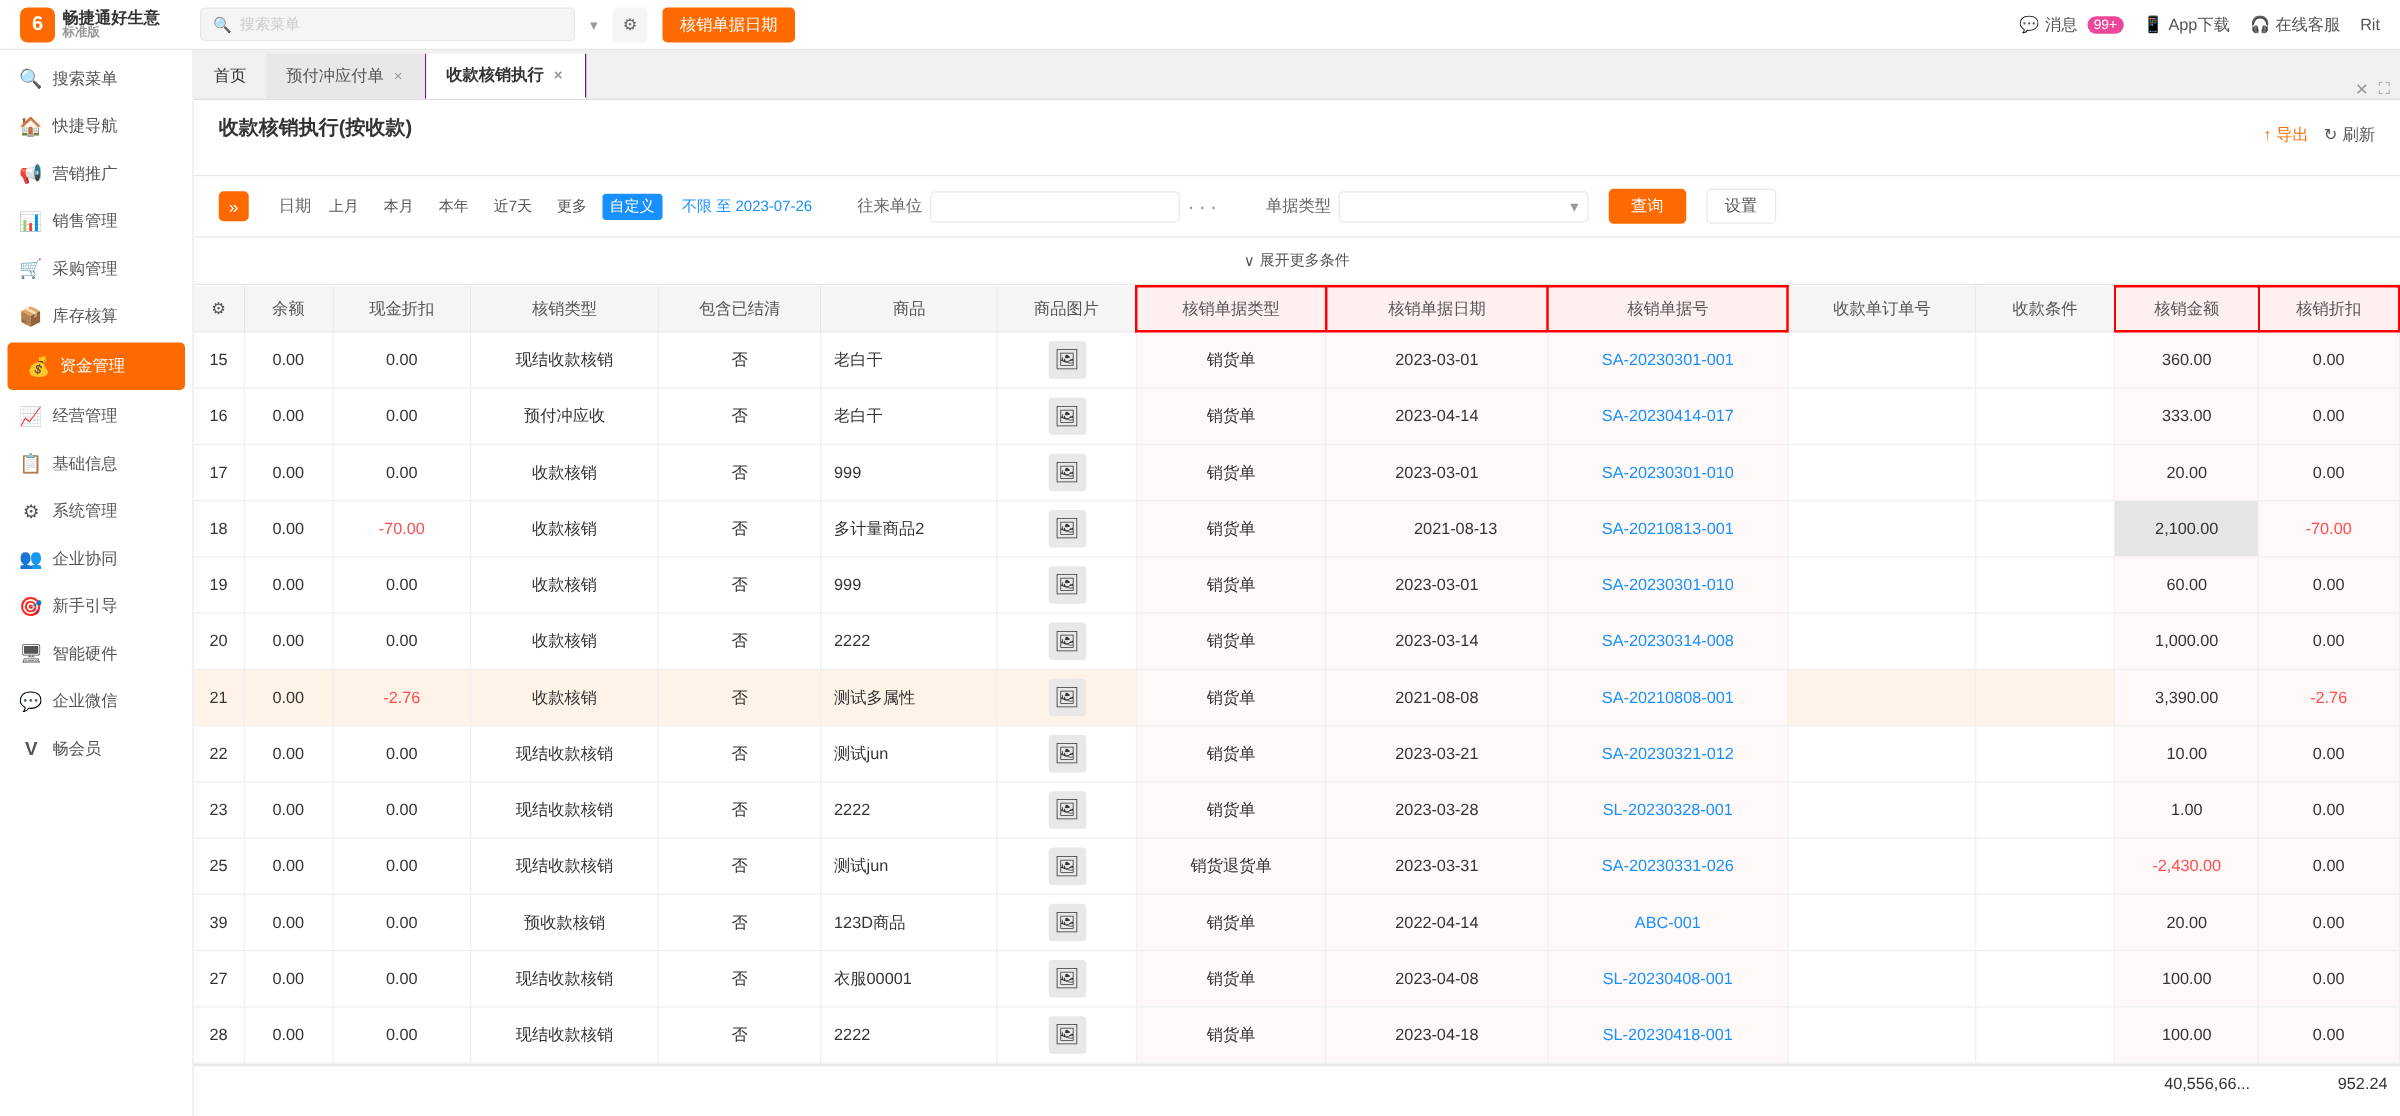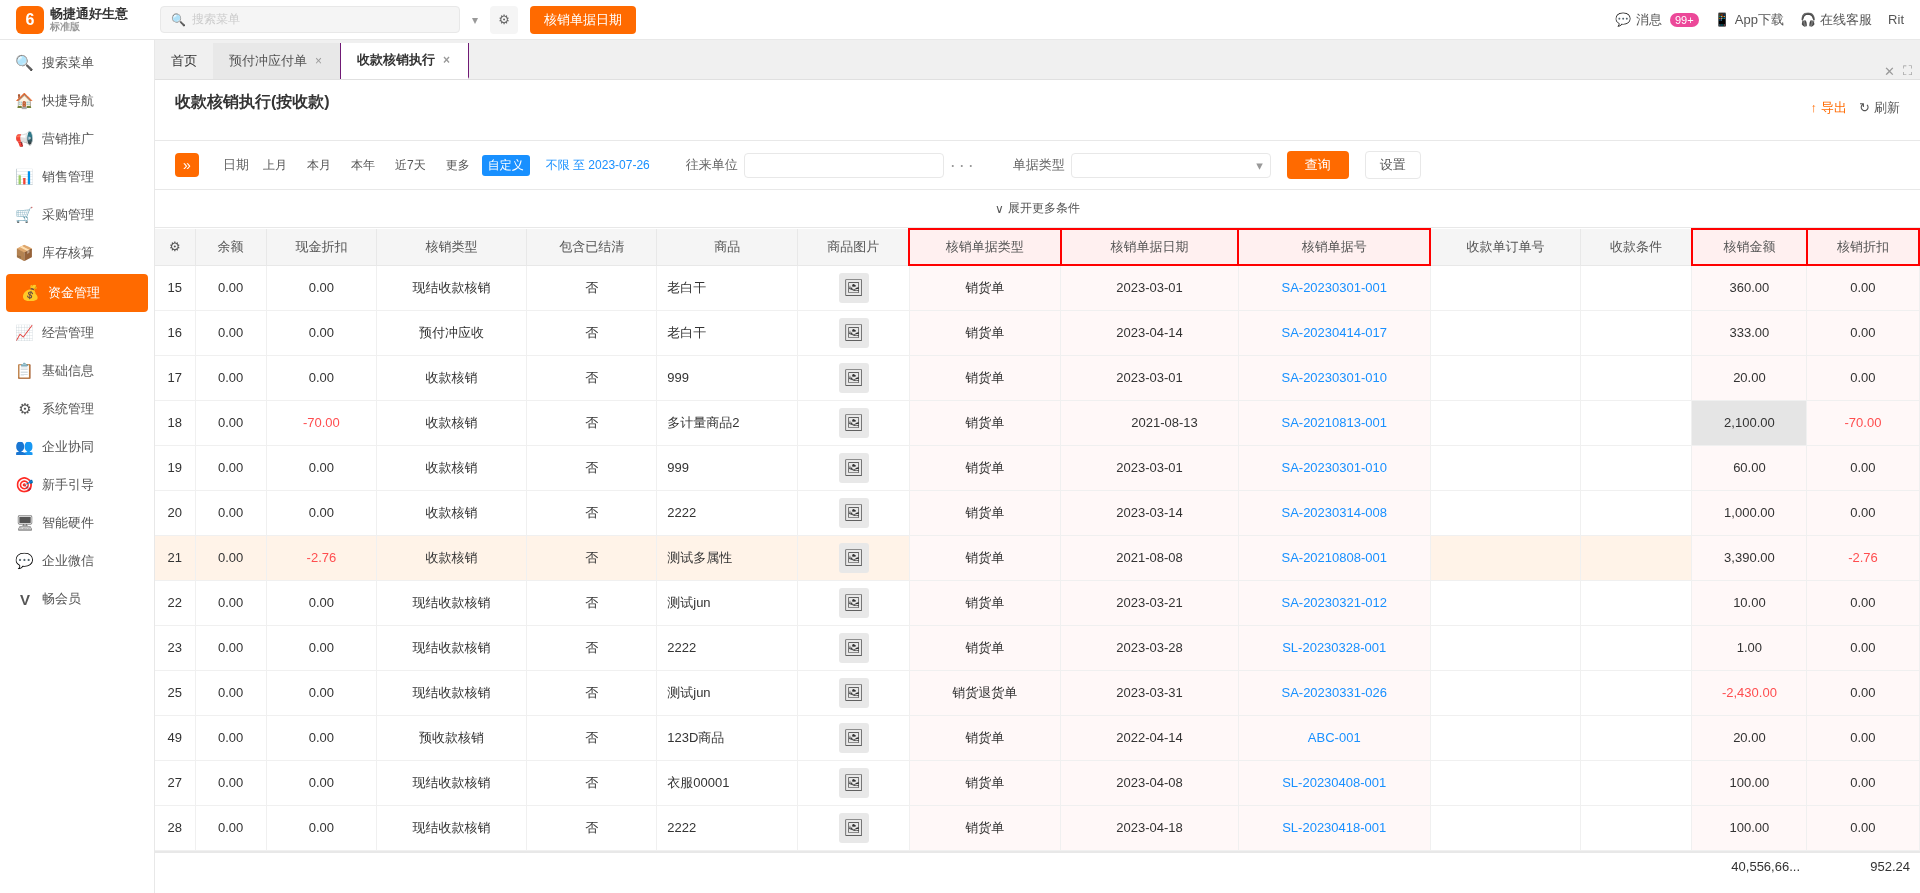--- a/index.html
+++ b/index.html
@@ -451,21 +451,21 @@
       </td>
       <td style="background:#fff8f8;">销货退货单</td>
       <td style="background:#fff8f8;">2023-03-31</td>
       <td style="background:#fff8f8;margin-top:36px;"><a class="blue-link">SA-20230331-026</a></td>
       <td></td>
       <td></td>
       <td style="background:#fff8f8;color:#ff4d4f;">-2,430.00</td>
       <td style="background:#fff8f8;">0.00</td>
     </tr>
             <tr>
-      <td>49</td>
+      <td>39</td>
       <td>0.00</td>
       <td>0.00</td>
       <td>预收款核销</td>
       <td>否</td>
       <td style="text-align:left;">123D商品</td>
       <td>
         <div style="width:30px;height:30px;background:#e8e8e8;border-radius:3px;display:flex;align-items:center;justify-content:center;margin:auto;font-size:16px;">🖼</div>
       </td>
       <td style="background:#fff8f8;">销货单</td>
       <td style="background:#fff8f8;">2022-04-14</td>

